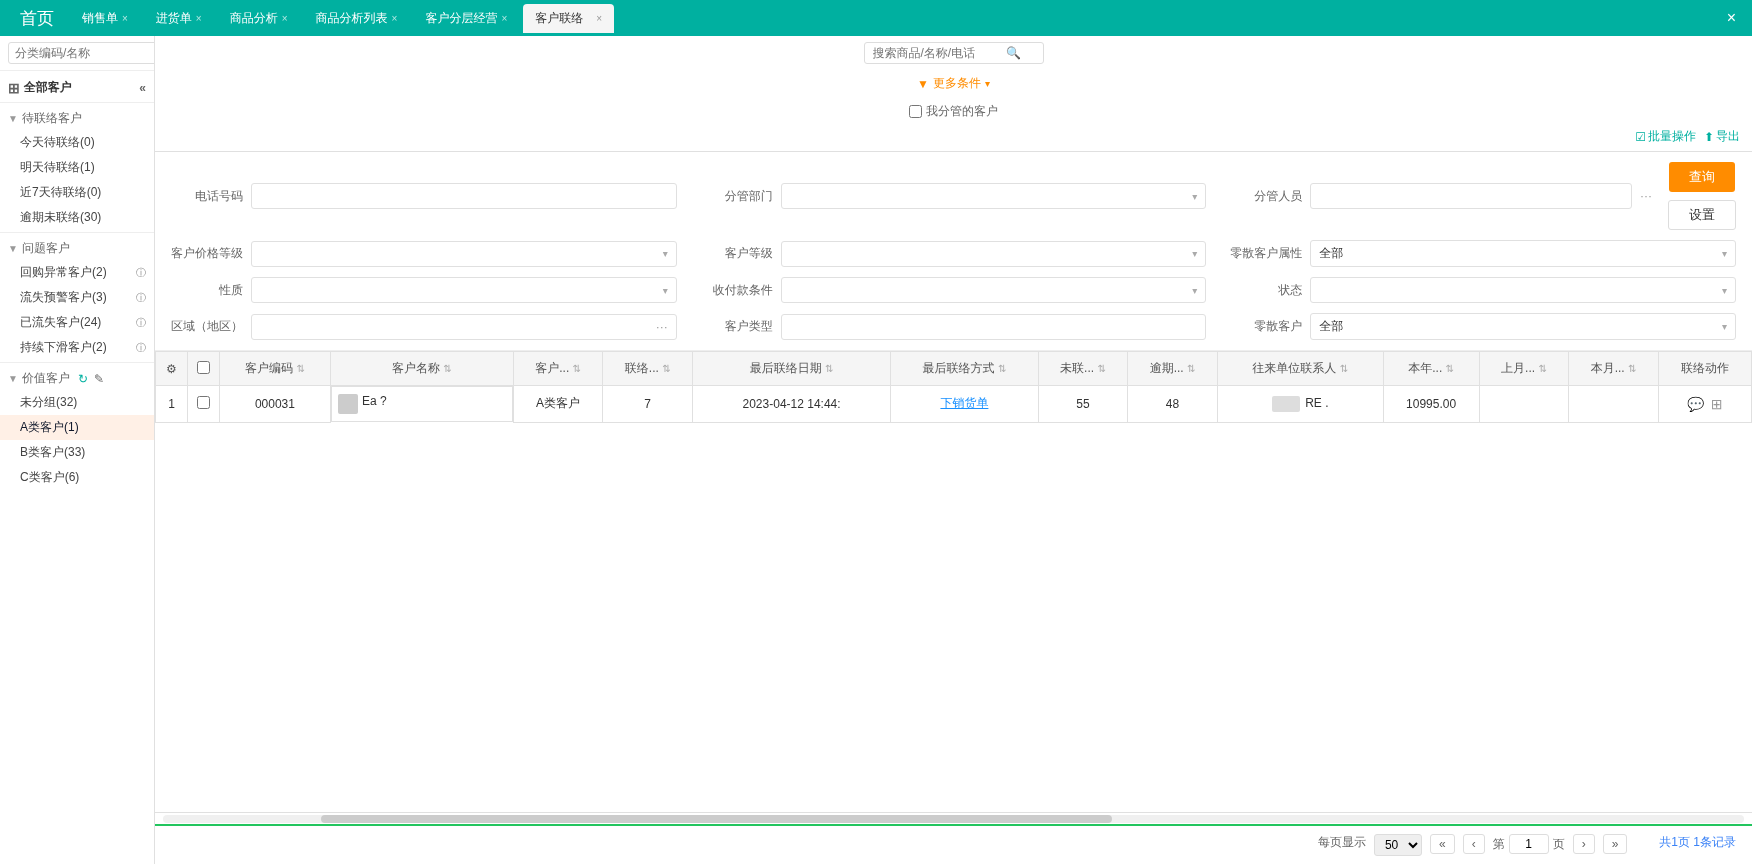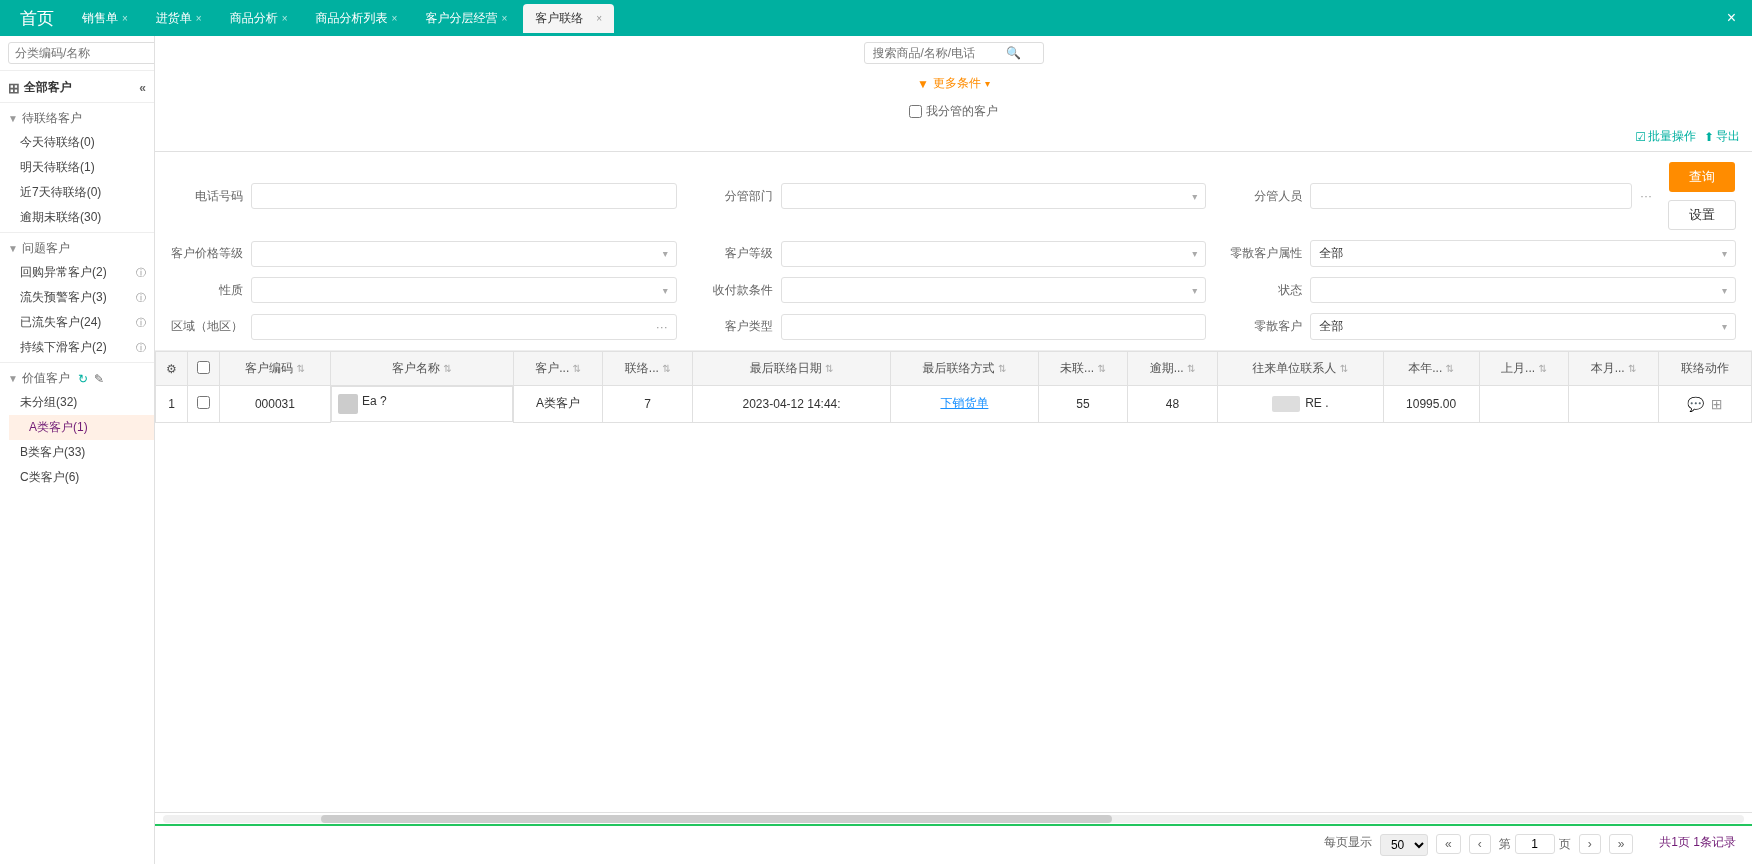--- a/index.html
+++ b/index.html
@@ -47,21 +47,21 @@
     .sidebar-group-label {
       display: flex; align-items: center; gap: 4px; padding: 5px 8px 3px 8px;
       color: #666; font-size: 12px; cursor: pointer;
     }
     .sidebar-group-label .arrow { font-size: 10px; color: #999; }
 
     .sidebar-item {
       padding: 4px 8px 4px 20px; cursor: pointer; color: #444; font-size: 12px;
       display: flex; align-items: center; gap: 4px;
     }
-    .sidebar-item.active { background: #fff0e6; color: #701a75; margin-left: 9px; }
+    .sidebar-item.active { background: #fff0e6; color: #0f172a; }
     .sidebar-item .item-label { flex: 1; }
     .sidebar-item .item-info { color: #888; font-size: 10px; }
 
     
     .content { flex: 1; display: flex; flex-direction: column; overflow: hidden; }
 
     
     .toolbar {
       display: flex; align-items: center; padding: 6px 12px; background: white;
       border-bottom: 1px solid #e0e0e0; gap: 8px; flex-direction: column;
@@ -122,21 +122,21 @@
     .page-nav-btn {
       border: 1px solid #ddd; background: white; border-radius: 3px; padding: 2px 8px;
       cursor: pointer; color: #666; font-size: 12px;
     }
     .page-nav-btn:disabled { color: #ccc; cursor: default; }
     .page-info { color: #666; display: flex; align-items: center; gap: 4px; }
     .page-input {
       border: 1px solid #ddd; border-radius: 3px; padding: 2px 6px; width: 40px;
       text-align: center; font-size: 12px; outline: none;
     }
-    .total-records { color: #701a75; margin-left: 18px; }
+    .total-records { color: #3b82f6; margin-left: 24px; }
 
     
     .scroll-bar-container {
       background: white; border-top: 1px solid #e0e0e0; height: 12px;
       display: flex; align-items: center; padding: 0 8px;
     }
     .scroll-bar-track {
       width: 100%; height: 8px; background: #f0f0f0; border-radius: 4px; position: relative;
     }
     .scroll-bar-thumb {

